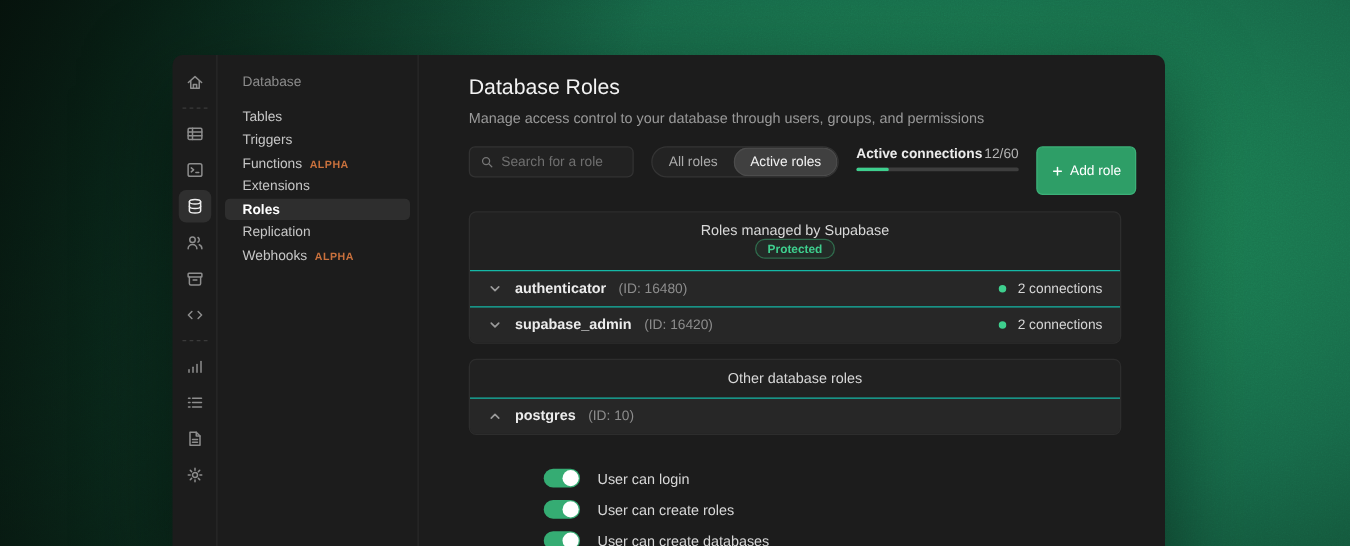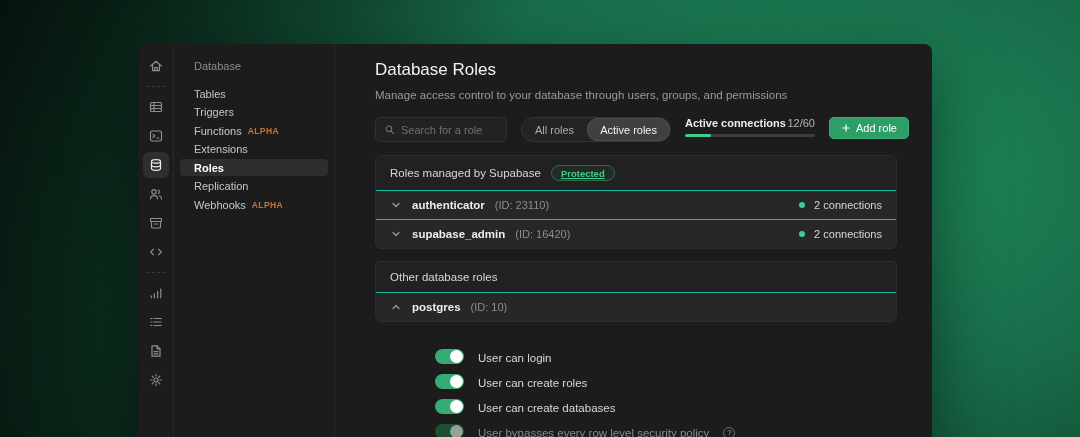--- a/index.html
+++ b/index.html
@@ -49,26 +49,26 @@
   .segment { font-size:11px; color:#ababab; padding:0 13px; display:flex; align-items:center; border-radius:13px; white-space:nowrap; }
   .segment.selected { background:#404040; color:#f2f2f2; box-shadow:inset 0 0 0 1px #4c4c4c; }
 
   .connections { margin-left:auto; width:130px; flex-shrink:0; }
   .conn-top { display:flex; justify-content:space-between; align-items:baseline; font-size:11px; margin-bottom:5px; }
   .conn-label { color:#ececec; font-weight:700; }
   .conn-value { color:#b4b4b4; }
   .conn-track { height:3px; background:#3e3e3e; border-radius:2px; overflow:hidden; }
   .conn-fill { height:100%; background:#3ecf8e; border-radius:2px; width:0; }
 
-  .add-role { height:22px; background:#2e9e67; border:1px solid #3cb078; border-radius:5px; color:#ffffff; font-size:11px; font-weight:500; display:flex; align-items:center; gap:5px; padding:0 11px; white-space:nowrap; flex-shrink:0; }
+  .add-role { height:39px; background:#2e9e67; border:1px solid #3cb078; border-radius:5px; color:#ffffff; font-size:11px; font-weight:500; display:flex; align-items:center; gap:5px; padding:0 11px; white-space:nowrap; flex-shrink:0; }
   .add-role svg { width:10px; height:10px; }
 
   .card { border:1px solid #2d2d2d; border-radius:6px; margin-bottom:12px; overflow:hidden; background:#212121; }
-  .card-header { padding:9px 14px; display:flex; align-items:center; gap:10px; font-size:11.5px; color:#d8d8d8; }
-  .protected-badge { border:1px solid #2f6b4c; color:#3ecf8e; border-radius:10px; font-size:9.5px; font-weight:600; padding:1.5px 9px; background:rgba(62,207,142,0.06);text-decoration:underline; }
+  .card-header { padding:9px 14px; display:flex; align-items:center; gap:0; font-size:11.5px; color:#d8d8d8;flex-direction:column; }
+  .protected-badge { border:1px solid #2f6b4c; color:#3ecf8e; border-radius:10px; font-size:9.5px; font-weight:600; padding:1.5px 9px; background:rgba(62,207,142,0.06); }
   .role-row { background:#272727; border-top:1px solid #14b8a6; padding:8px 14px; display:flex; align-items:center; gap:10px; font-size:11.5px; }
   .chev { color:#9a9a9a; width:12px; height:12px; flex-shrink:0; }
   .role-name { color:#ececec; font-weight:700; }
   .role-id { color:#8d8d8d; font-size:11px; }
   .row-right { margin-left:auto; display:flex; align-items:center; gap:9px; }
   .conn-dot { width:6px; height:6px; border-radius:50%; background:#3ecf8e; }
   .conn-count { color:#d6d6d6; font-size:11px; }
   .kebab-btn { width:21px; height:21px; border:1px solid #3f3f3f; border-radius:5px; display:flex; align-items:center; justify-content:center; color:#c0c0c0; background:#2b2b2b; margin-left:2px; }
   .kebab-btn svg { width:11px; height:11px; }
 
@@ -253,21 +253,21 @@
     <div class="card">
       <div class="card-header">
         <span>Roles managed by Supabase</span>
         <span class="protected-badge">Protected</span>
       </div>
       <div class="role-row">
         <svg class="chev" viewBox="0 0 12 12" fill="none" stroke="currentColor" stroke-width="1.3" stroke-linecap="round" stroke-linejoin="round">
             <path d="M3 4.5l3 3 3-3"></path>
           </svg>
         <span class="role-name">authenticator</span>
-        <span class="role-id">(ID: 23110)</span>
+        <span class="role-id">(ID: 16480)</span>
         <span class="row-right">
           <span class="conn-dot"></span>
           <span class="conn-count">2 connections</span>
         </span>
       </div>
       <div class="role-row">
         <svg class="chev" viewBox="0 0 12 12" fill="none" stroke="currentColor" stroke-width="1.3" stroke-linecap="round" stroke-linejoin="round">
             <path d="M3 4.5l3 3 3-3"></path>
           </svg>
         <span class="role-name">supabase_admin</span>

